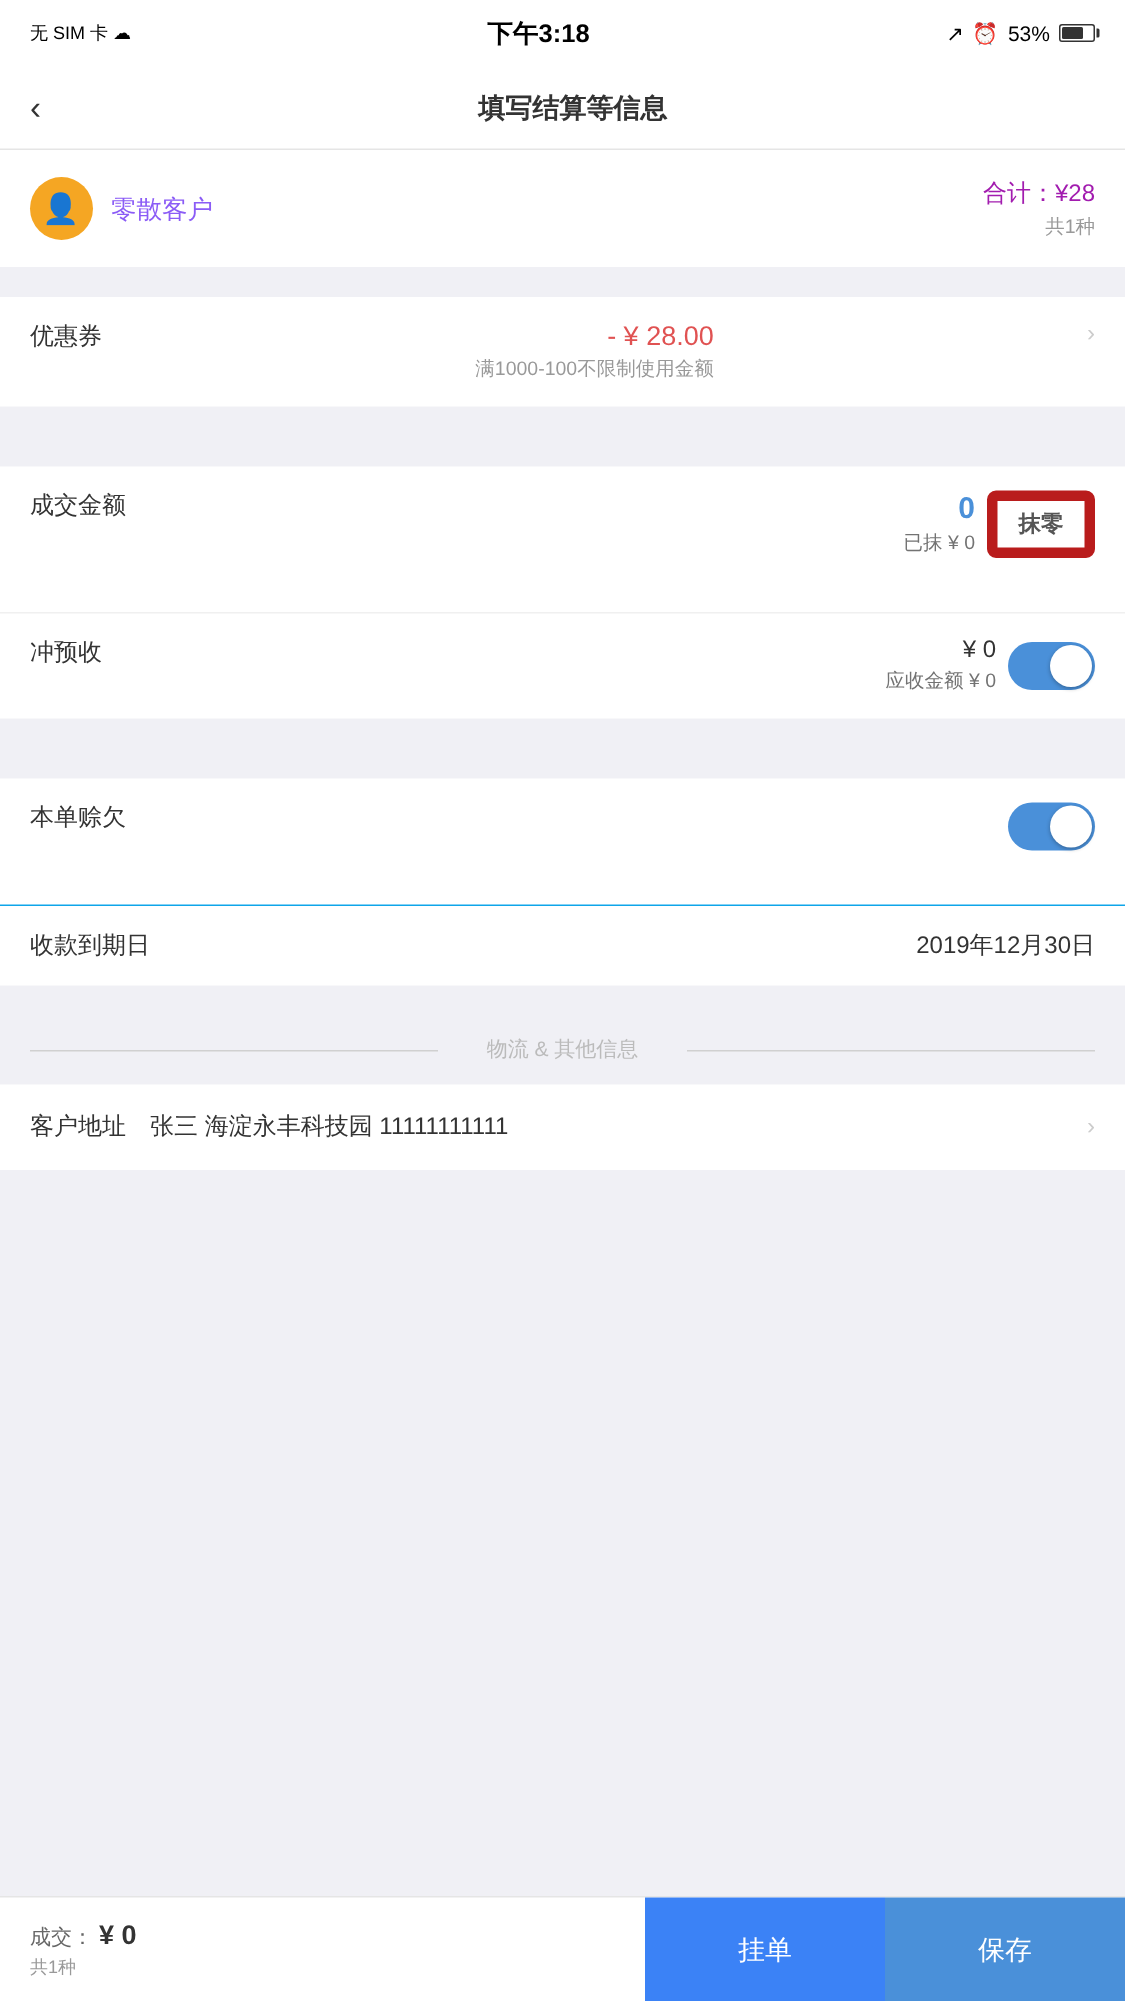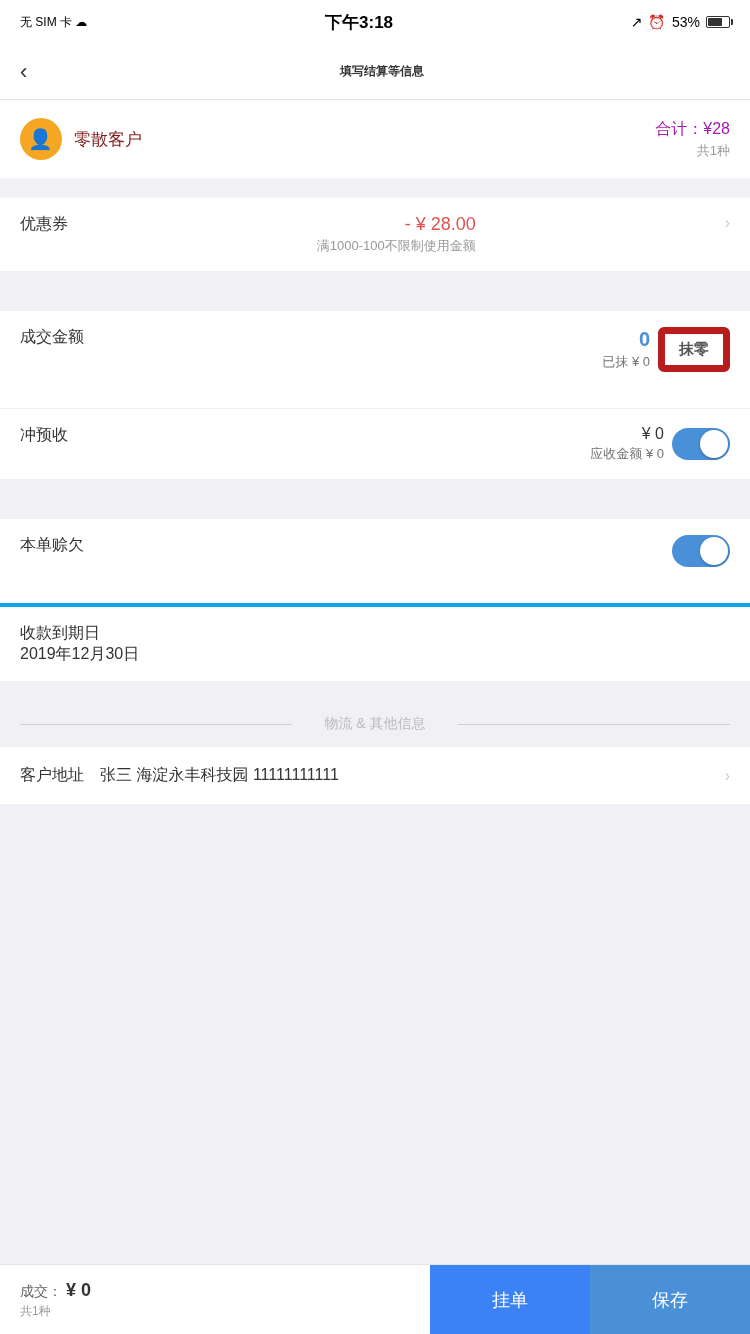--- a/index.html
+++ b/index.html
@@ -61,21 +61,21 @@
       border-bottom: 1px solid #e5e5e5;
     }
     .nav-back {
       position: absolute;
       left: 20px;
       font-size: 22px;
       color: #333;
       cursor: pointer;
     }
     .nav-title {
-      font-size: 12px;
+      font-size: 18px;
       font-weight: 600;
       color: #333;
       margin-left: 14px;
     }
 
     
     .content {
       background: #f0f0f5;
     }
 
@@ -100,21 +100,21 @@
     .customer-avatar {
       width: 42px; height: 42px;
       border-radius: 50%;
       background: #f5a623;
       display: flex; align-items: center; justify-content: center;
       font-size: 20px;
       color: #fff;
     }
     .customer-name {
       font-size: 17px;
-      color: #7f1d1d;
+      color: #8b5cf6;
       font-weight: 500;
     }
     .customer-right {
       text-align: right;
     }
     .total-label {
       font-size: 16px;
       color: #a21caf;
       font-weight: 500;
     }
@@ -404,21 +404,21 @@
   <div class="section-sep"></div>
 
   <div class="card">
     <div class="inline-row">
       <span class="row-label">本单赊欠</span>
       <div class="toggle">
         <div class="toggle-knob"></div>
       </div>
     </div>
 
-    <div class="inline-row" style="border-top:4px solid #0ea5e9;flex-direction:column;">
+    <div class="inline-row" style="border-top:1px solid #0ea5e9;">
       <span class="row-label">收款到期日</span>
       <span class="row-value">2019年12月30日</span>
     </div>
   </div>
 
   <div class="section-sep"></div>
 
   <div class="logistics-divider">
     <span>物流 &amp; 其他信息</span>
   </div>

